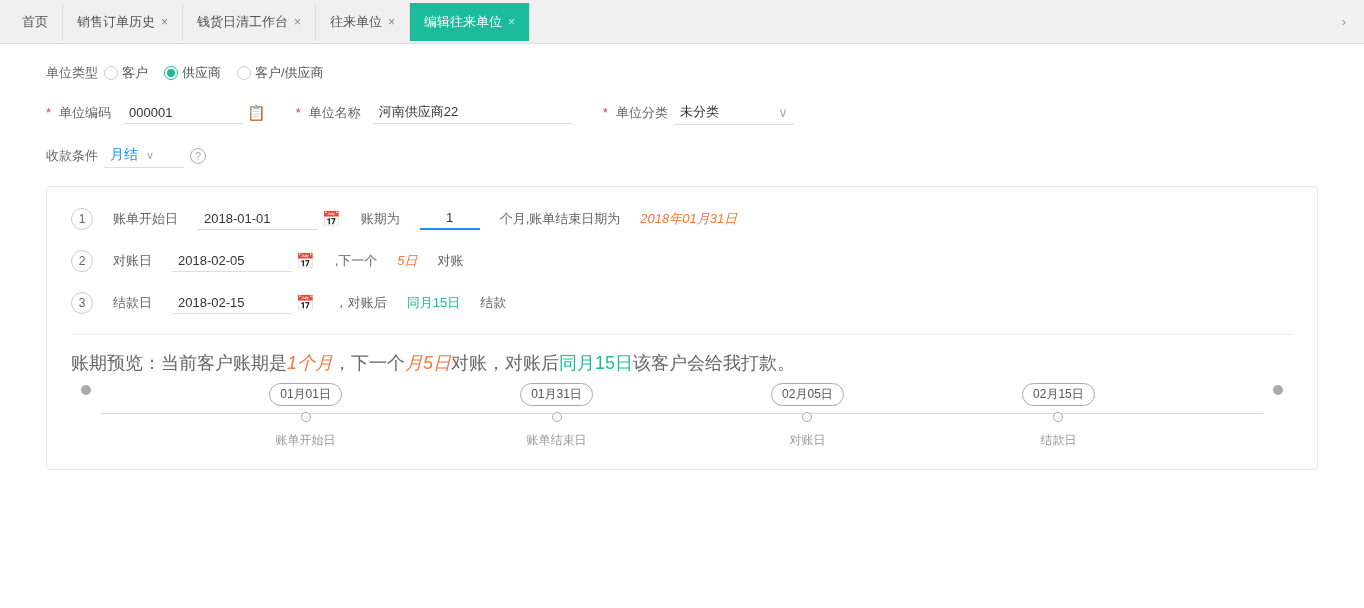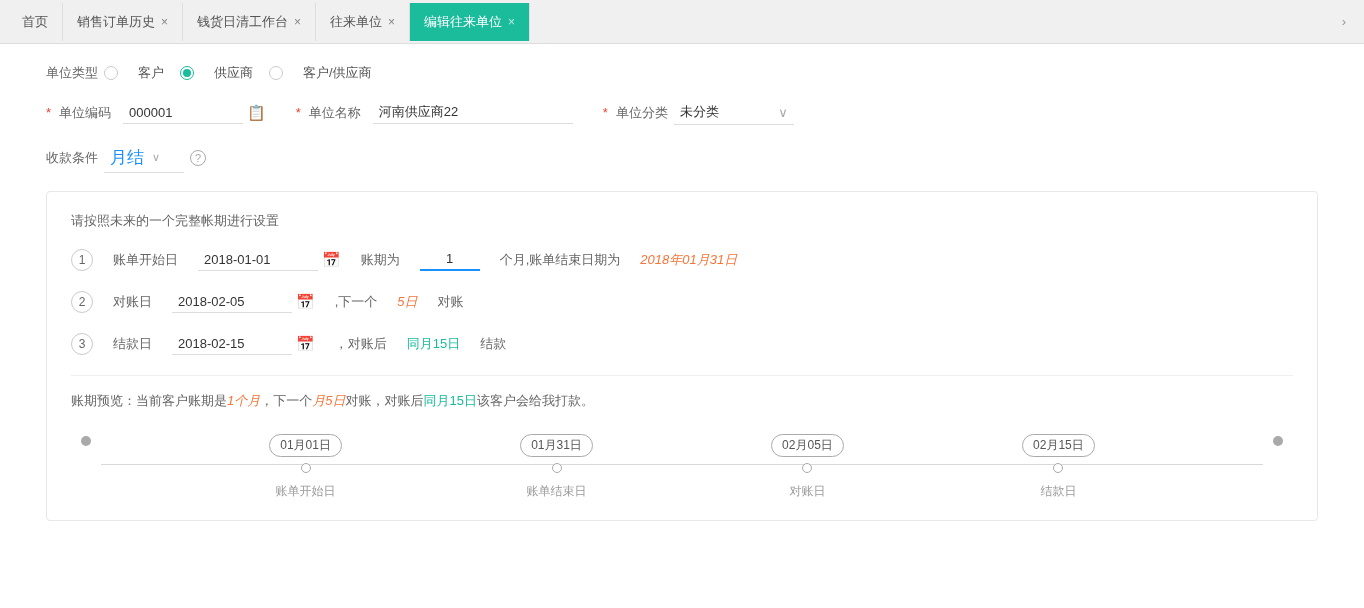--- a/index.html
+++ b/index.html
@@ -50,21 +50,21 @@
     .form-field {
       display: flex; align-items: center; gap: 6px;
     }
     .form-label {
       color: #666; white-space: nowrap; font-size: 13px;
     }
     .required-star { color: #f04134; margin-right: 2px; }
 
     
     .radio-group { display: flex; align-items: center; gap: 16px; }
-    .radio-item { display: flex; align-items: center; gap: 20px; cursor: pointer; font-size: 13px; color: #555; }
+    .radio-item { display: flex; align-items: center; gap: 4px; cursor: pointer; font-size: 13px; color: #555; }
     .radio-circle {
       width: 14px; height: 14px; border-radius: 50%;
       border: 1px solid #ccc; background: #fff;
       display: flex; align-items: center; justify-content: center;
     }
     .radio-circle.checked { border-color: #1abc9c; }
     .radio-circle.checked::after {
       content: ''; width: 8px; height: 8px; border-radius: 50%;
       background: #1abc9c;
     }
@@ -77,21 +77,21 @@
     }
     .input-with-icon { display: flex; align-items: center; gap: 4px; }
     .input-icon { color: #aaa; font-size: 15px; cursor: pointer; }
 
     
     .form-select {
       display: flex; align-items: center; gap: 8px;
       border-bottom: 1px solid #ddd; padding: 3px 6px; min-width: 80px;
       cursor: pointer;
     }
-    .select-value { color: #1890ff; font-size: 17px; }
+    .select-value { color: #1890ff; font-size: 14px; }
     .select-arrow { color: #aaa; font-size: 11px; }
     .select-dropdown { color: #aaa; font-size: 13px; }
 
     
     .help-icon {
       display: inline-flex; align-items: center; justify-content: center;
       width: 16px; height: 16px; border-radius: 50%;
       border: 1px solid #aaa; color: #aaa; font-size: 11px; cursor: pointer;
     }
 
@@ -126,21 +126,21 @@
       border: none; border-bottom: 2px solid #1890ff; outline: none;
       padding: 3px 6px; font-size: 13px; color: #333;
       background: transparent; width: 60px; text-align: center;
     }
 
     
     .preview-section {
       margin-top: 16px; padding-top: 16px;
       border-top: 1px solid #f0f0f0;
     }
-    .preview-text { font-size: 13px; color: #666; margin-bottom: 24px; }
+    .preview-text { font-size: 18px; color: #666; margin-bottom: 8px; }
     .timeline-line {
       position: absolute; top: 30px; left: 30px; right: 30px;
       height: 1px; background: #d9d9d9;
     }
     .timeline-nodes {
       display: flex; align-items: flex-start; width: 100%;
       justify-content: space-between; position: relative; z-index: 1;
     }
     .timeline-node {
       display: flex; flex-direction: column; align-items: center; gap: 6px;
@@ -235,21 +235,20 @@
       <span class="form-label">收款条件</span>
       <div class="form-select" style="min-width:80px; border-bottom:1px solid #ddd;">
         <span class="select-value">月结</span>
         <span class="select-arrow">∨</span>
       </div>
       <div class="help-icon">?</div>
     </div>
   </div>
 
   <div class="panel">
-    <div class="panel-hint">请按照未来的一个完整帐期进行设置</div>
 
     <div class="step-row">
       <div class="step-num">1</div>
       <span class="step-label">账单开始日</span>
       <div class="input-with-icon">
         <input class="step-date-input" type="text" value="2018-01-01" style="">
         <span class="input-icon">📅</span>
       </div>
       <span class="step-desc">账期为</span>
       <input class="step-period-input" type="text" value="1" style="">

